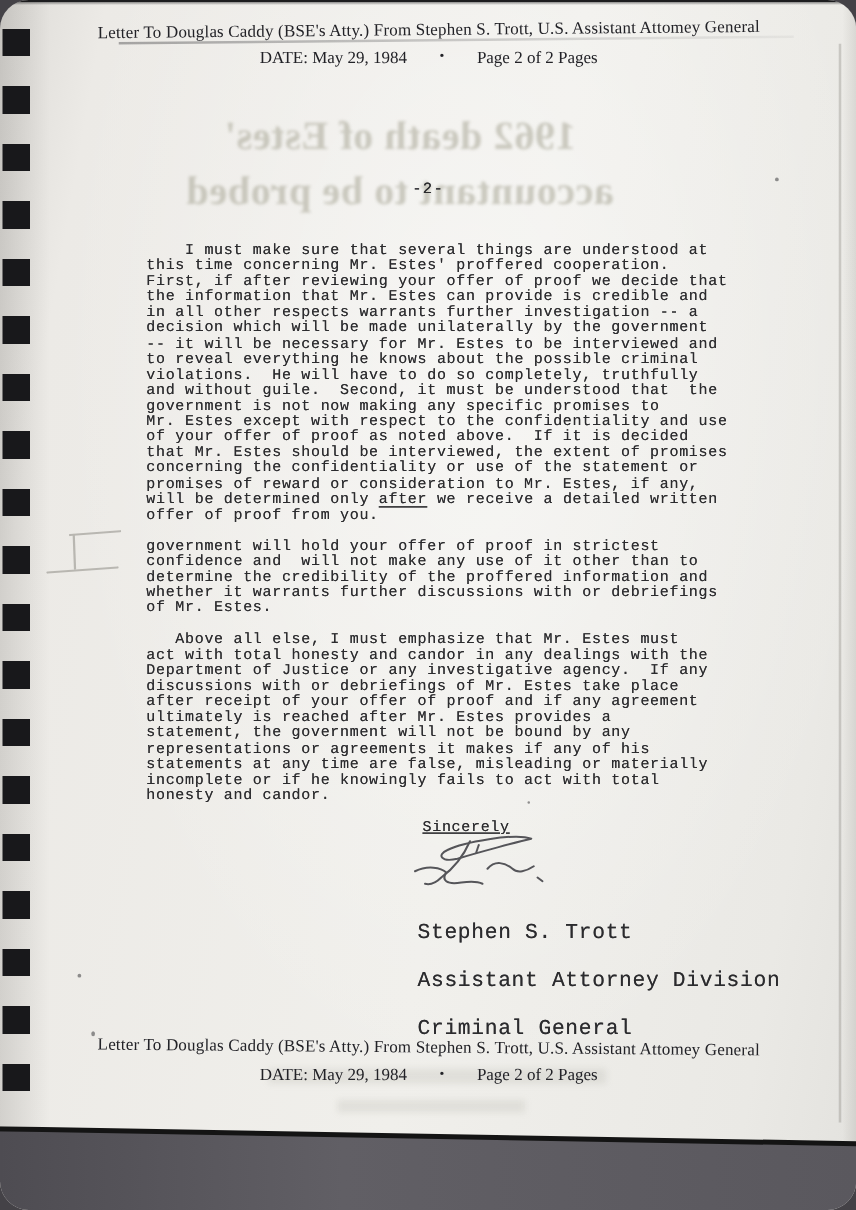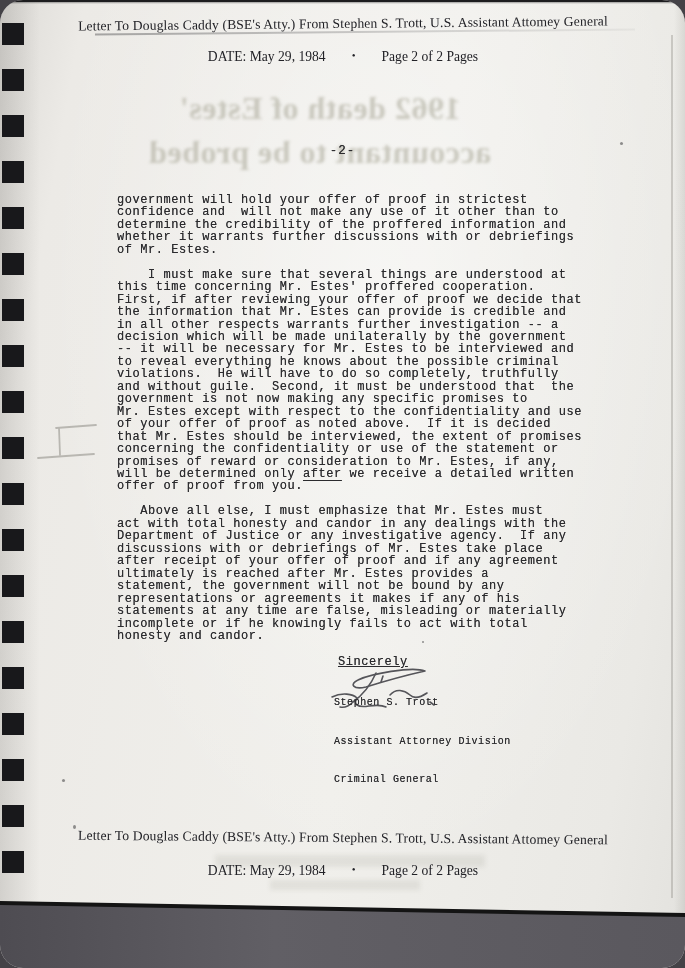--- a/index.html
+++ b/index.html
@@ -30,21 +30,21 @@
     background:#141414;
     clip-path:polygon(0 6px,685px 18px,685px 23px,0 11px); }
 
   
   .annot { position:absolute; left:28px; width:630px; text-align:center; color:#222227; }
   .annot .title { font-size:13.6px; letter-spacing:0.15px; }
   .header { top:16px; }
   .header .title { transform:rotate(-0.55deg); }
   .footer { top:830px; }
   .footer .title { transform:rotate(0.5deg); }
-  .annot .meta { margin-top:17px; font-size:13.6px; }
+  .annot .meta { margin-top:6px; font-size:13.6px; }
   .annot .meta .sep { margin:0 26px; font-size:11px; vertical-align:2px; }
   .header-line { position:absolute; left:95px; top:31px; width:540px; height:1.5px;
     background:linear-gradient(to right, rgba(55,55,58,0.4), rgba(55,55,58,0.05));
     transform:rotate(-0.55deg); }
 
   
   .bleed { position:absolute; left:90px; top:86px; width:460px; text-align:center;
     transform:scaleX(-1); font-weight:bold; font-size:32px; line-height:44px;
     color:rgba(168,165,150,0.55); filter:blur(1.4px); letter-spacing:0.5px; }
   .smudge { position:absolute; background:rgba(150,148,134,0.16); filter:blur(2.5px); }
@@ -52,21 +52,21 @@
   
   .mono { font-family:"Liberation Mono", monospace; color:#2b2b2e;
     text-shadow:0 0 0.5px rgba(43,43,46,0.75); }
   .page-num { position:absolute; left:0; top:144px; width:685px; text-align:center;
     font-size:12.5px; letter-spacing:1px; }
   .body-text { position:absolute; left:117px; top:194px; width:500px;
     font-size:12px; line-height:12.45px; letter-spacing:0.55px; white-space:pre; }
   .body-text .para { margin:0 0 12.5px 0; }
   .body-text u { text-underline-offset:2.5px; text-decoration-thickness:1px; }
   .closing { position:absolute; left:338px; top:655px; font-size:12px; letter-spacing:0.55px;text-decoration:underline; }
-  .signer { position:absolute; left:334px; top:672px; font-size:10px;
+  .signer { position:absolute; left:334px; top:716px; font-size:17px;
     line-height:12.7px; letter-spacing:0.55px; white-space:pre; }
   .sig { position:absolute; left:322px; top:664px; }
   .pencil { position:absolute; left:34px; top:416px; opacity:0.55; }
   .speck { position:absolute; background:rgba(60,60,62,0.55); border-radius:50%; }
 </style>
 </head>
 <body>
 
 <div class="scan">
 
@@ -86,42 +86,42 @@
   <div class="header-line"></div>
   <div class="annot header">
     <div class="title">Letter To Douglas Caddy (BSE's Atty.) From Stephen S. Trott, U.S. Assistant Attomey General</div>
     <div class="meta">
       <span>DATE: May 29, 1984</span><span class="sep">•</span><span>Page 2 of 2 Pages</span>
     </div>
   </div>
 
   <div class="page-num mono">-2-</div>
 
-  <div class="body-text mono"><div class="para">government will hold your offer of proof in strictest
-confidence and  will not make any use of it other than to
-determine the credibility of the proffered information and
-whether it warrants further discussions with or debriefings
-of Mr. Estes.</div><div class="para">    I must make sure that several things are understood at
+  <div class="body-text mono"><div class="para">    I must make sure that several things are understood at
 this time concerning Mr. Estes' proffered cooperation.
 First, if after reviewing your offer of proof we decide that
 the information that Mr. Estes can provide is credible and
 in all other respects warrants further investigation -- a
 decision which will be made unilaterally by the government
 -- it will be necessary for Mr. Estes to be interviewed and
 to reveal everything he knows about the possible criminal
 violations.  He will have to do so completely, truthfully
 and without guile.  Second, it must be understood that  the
 government is not now making any specific promises to
 Mr. Estes except with respect to the confidentiality and use
 of your offer of proof as noted above.  If it is decided
 that Mr. Estes should be interviewed, the extent of promises
 concerning the confidentiality or use of the statement or
 promises of reward or consideration to Mr. Estes, if any,
 will be determined only <u>after</u> we receive a detailed written
-offer of proof from you.</div><div class="para">   Above all else, I must emphasize that Mr. Estes must
+offer of proof from you.</div><div class="para">government will hold your offer of proof in strictest
+confidence and  will not make any use of it other than to
+determine the credibility of the proffered information and
+whether it warrants further discussions with or debriefings
+of Mr. Estes.</div><div class="para">   Above all else, I must emphasize that Mr. Estes must
 act with total honesty and candor in any dealings with the
 Department of Justice or any investigative agency.  If any
 discussions with or debriefings of Mr. Estes take place
 after receipt of your offer of proof and if any agreement
 ultimately is reached after Mr. Estes provides a
 statement, the government will not be bound by any
 representations or agreements it makes if any of his
 statements at any time are false, misleading or materially
 incomplete or if he knowingly fails to act with total
 honesty and candor.</div></div>

